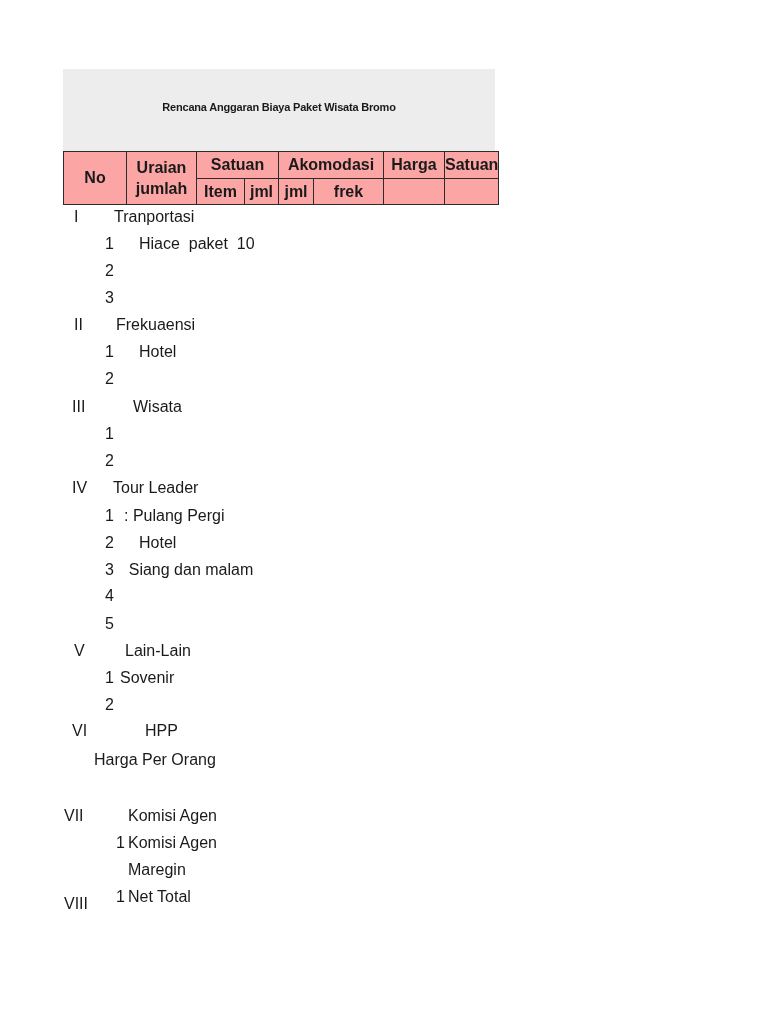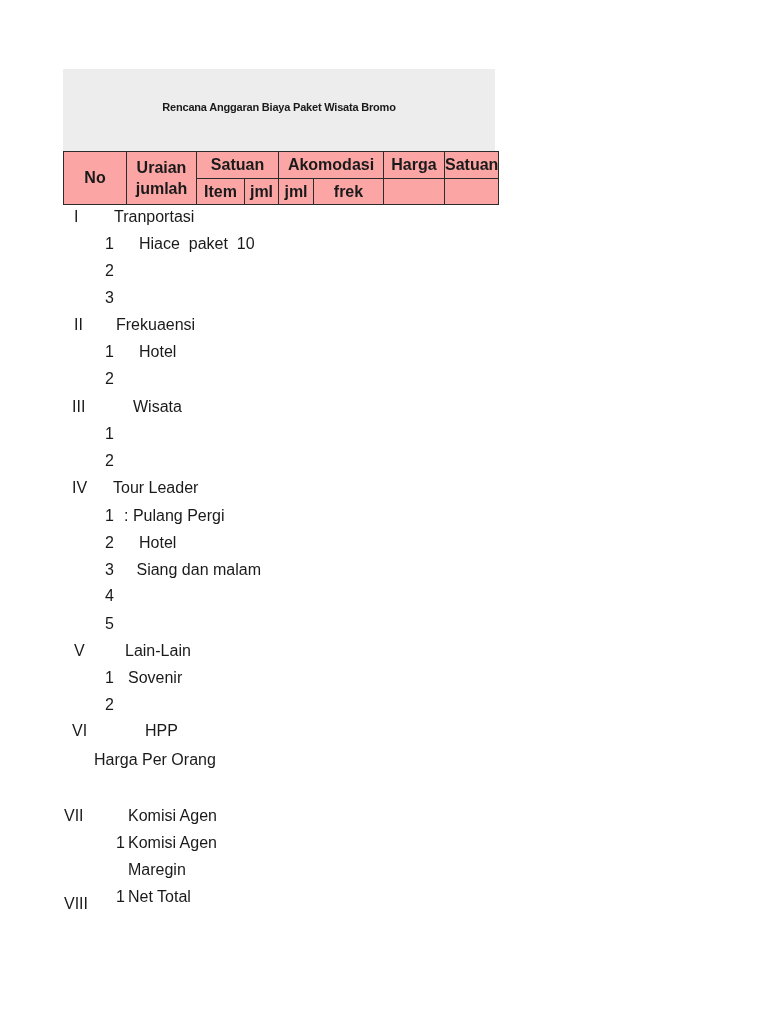--- a/index.html
+++ b/index.html
@@ -87,31 +87,31 @@
 <div class="num" style="left:72px;top:479px">IV</div>
 <div class="row" style="left:113px;top:479px">Tour Leader</div>
 
 <div class="num" style="left:105px;top:507px">1</div>
 <div class="row" style="left:124px;top:507px">: Pulang Pergi</div>
 
 <div class="num" style="left:105px;top:534px">2</div>
 <div class="row" style="left:139px;top:534px">Hotel</div>
 
 <div class="num" style="left:105px;top:561px">3</div>
-<div class="row" style="left:121px;top:561px;width:140px;overflow:hidden;direction:rtl;text-align:right">Siang dan malam</div>
+<div class="row" style="left:121px;top:561px;width:140px;overflow:hidden;direction:rtl;text-align:center">Siang dan malam</div>
 
 <div class="num" style="left:105px;top:587px">4</div>
 
 <div class="num" style="left:105px;top:615px">5</div>
 
 <div class="num" style="left:74px;top:642px">V</div>
 <div class="row" style="left:125px;top:642px">Lain-Lain</div>
 
 <div class="num" style="left:105px;top:669px">1</div>
-<div class="row" style="left:128px;top:669px">Sovenir</div>
+<div class="row" style="left:120px;top:669px">Sovenir</div>
 
 <div class="num" style="left:105px;top:696px">2</div>
 
 <div class="num" style="left:72px;top:722px">VI</div>
 <div class="row" style="left:145px;top:722px">HPP</div>
 
 <div class="row" style="left:94px;top:751px">Harga Per Orang</div>
 
 <div class="num" style="left:64px;top:807px">VII</div>
 <div class="row" style="left:128px;top:807px">Komisi Agen</div>

